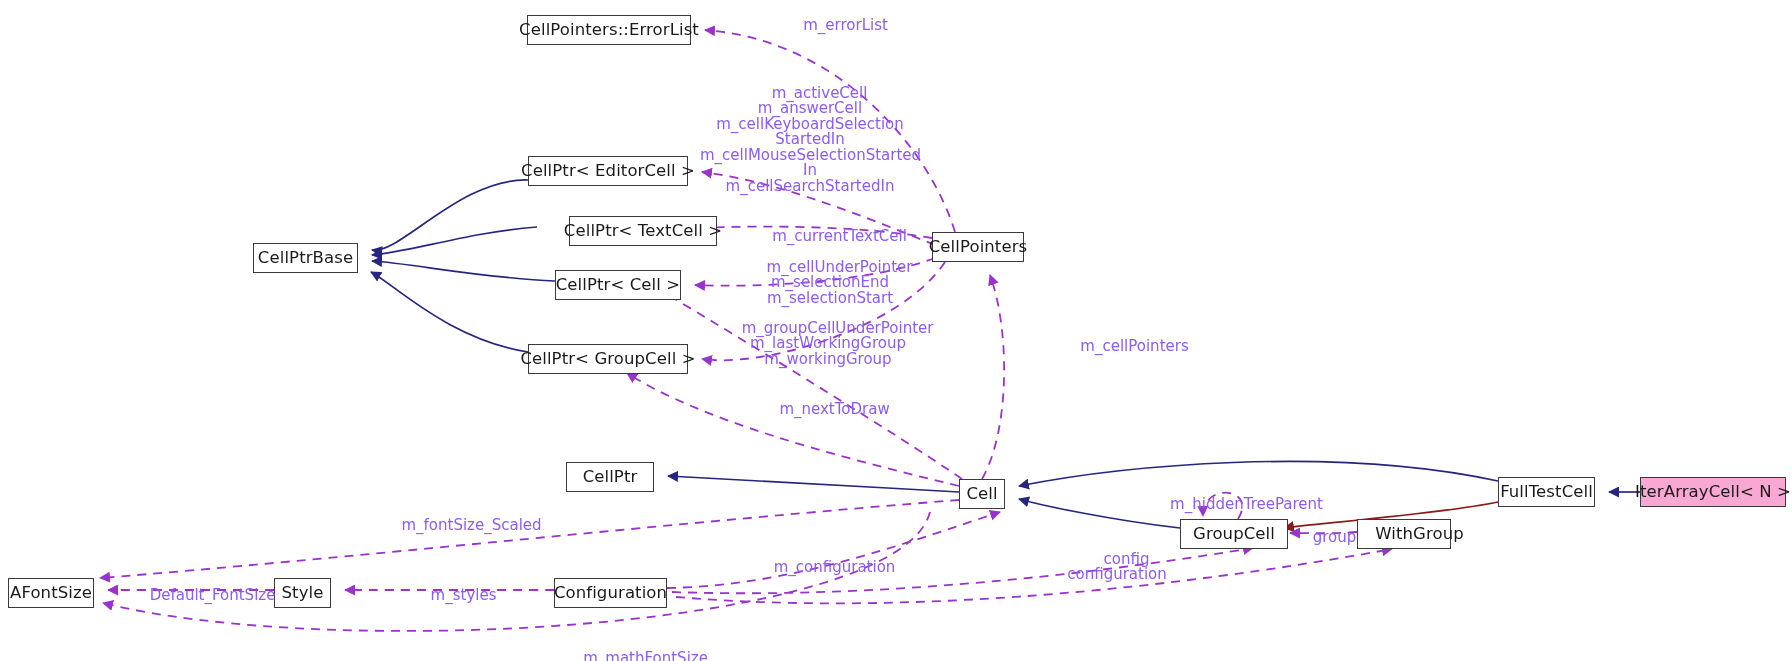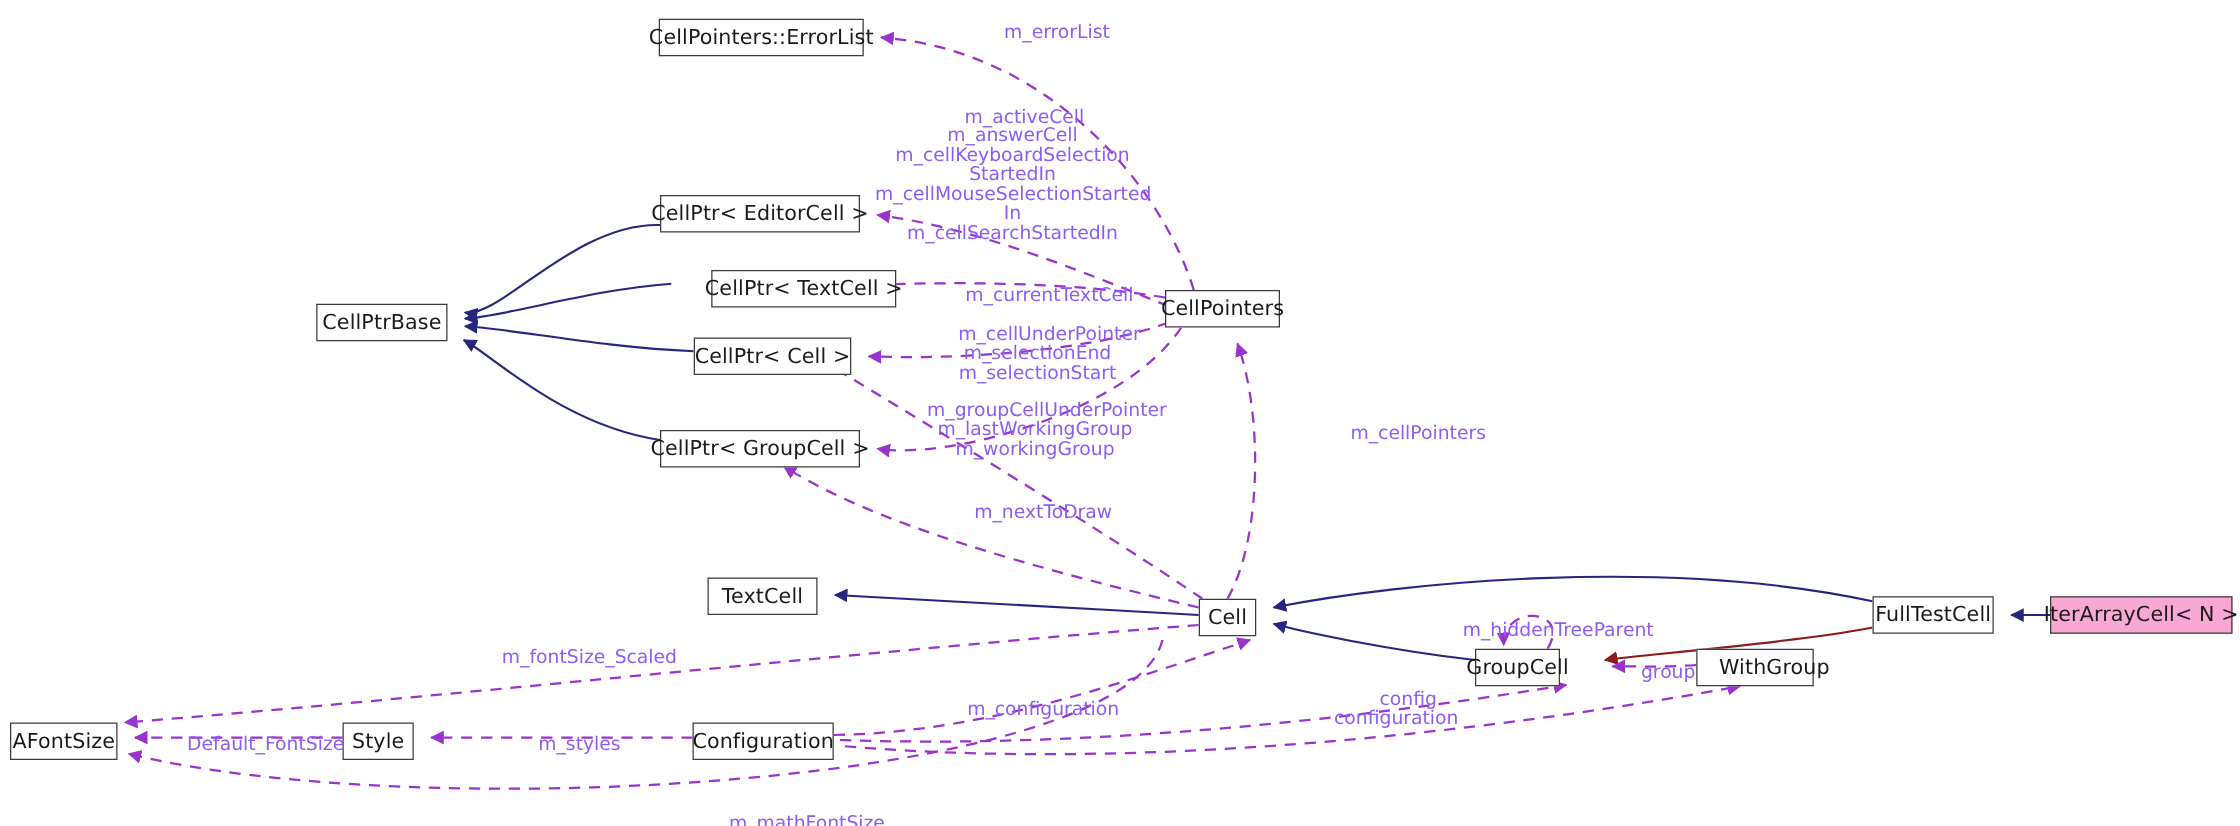--- a/index.html
+++ b/index.html
@@ -154,28 +154,28 @@
 
   <div class="node" style="left:932px;top:232px;width:92px;">
     <span>CellPointers</span>
   </div>
 
   <div class="node" style="left:528px;top:344px;width:160px;">
     <span>CellPtr&lt; GroupCell &gt;</span>
   </div>
 
   <div class="node" style="left:566px;top:462px;width:88px;">
-    <span>TextCell</span>
+    <span>CellPtr</span>
   </div>
 
   <div class="node" style="left:959px;top:479px;width:46px;">
     <span>Cell</span>
   </div>
 
-  <div class="node" style="left:1180px;top:519px;width:68px;">
+  <div class="node" style="left:1180px;top:519px;width:108px;">
     <span>GroupCell</span>
   </div>
 
   <div class="node" style="left:1357px;top:519px;width:94px;padding-left:41px;">
     <span>WithGroup</span>
   </div>
 
   <div class="node" style="left:1498px;top:477px;width:97px;">
     <span>FullTestCell</span>
   </div>

